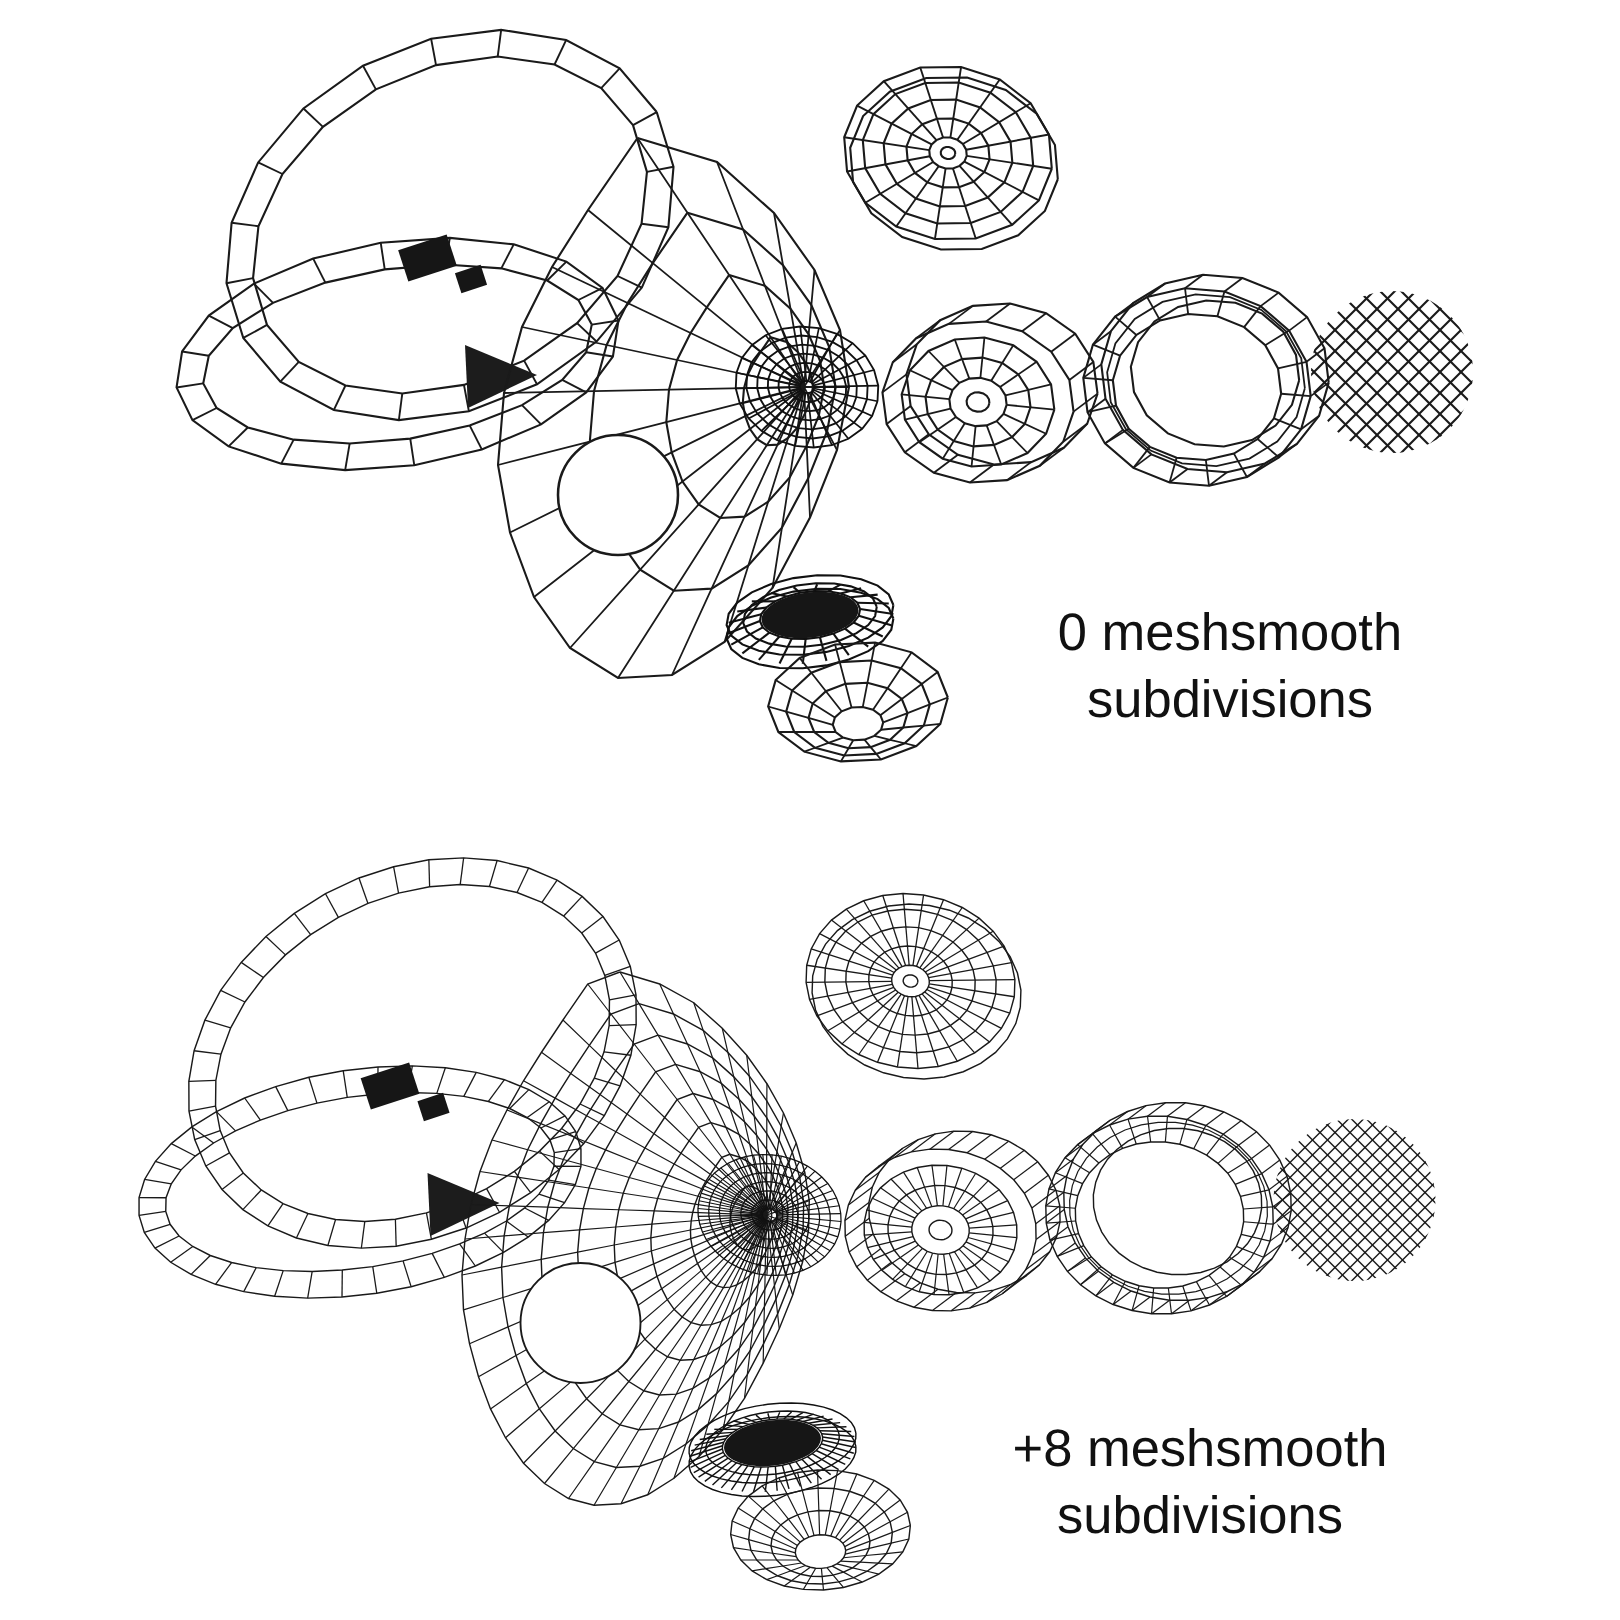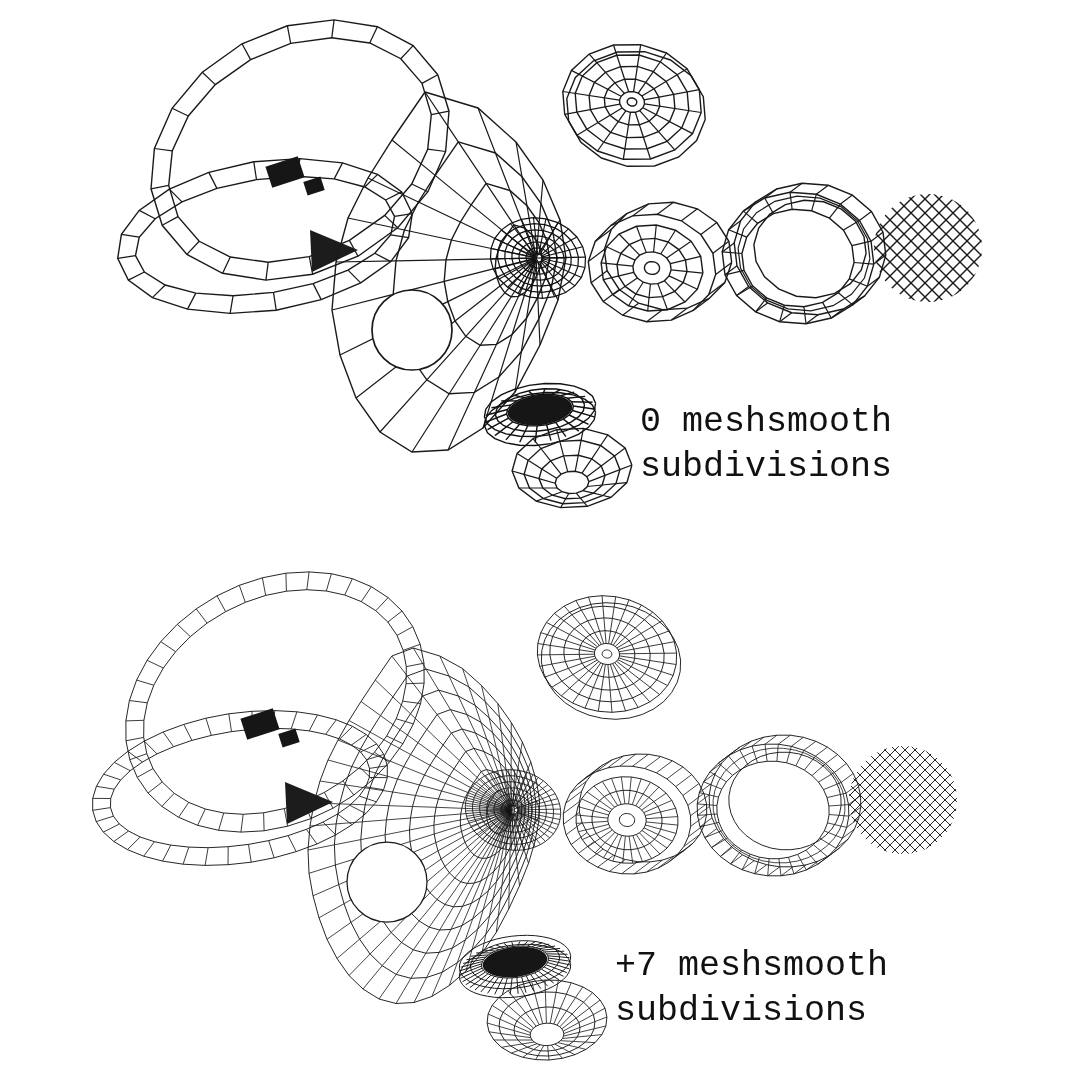--- a/index.html
+++ b/index.html
@@ -1,20 +1,20 @@
 <!DOCTYPE html>
 <html><head>
 <meta charset="utf-8">
 <style>
   html,body{margin:0;padding:0;background:#ffffff;}
   #canvas{position:relative;width:1080px;height:1080px;background:#ffffff;overflow:hidden;
           font-family:"Liberation Sans",sans-serif;}
   #wire-svg{position:absolute;left:0;top:0;}
-  .fig-label{position:absolute;text-align:left;color:#111111;font-size:35px;line-height:1.28;
-             font-family:Liberation Mono, monospace;}
+  .fig-label{position:absolute;text-align:center;color:#111111;font-size:35px;line-height:1.28;
+             font-family:Liberation Sans, sans-serif;}
   #label-0{left:640px;top:400px;width:360px;}
   #label-1{left:615px;top:944px;width:370px;}
 </style>
 </head>
 <body>
 
 <div id="canvas">
 
   <svg id="wire-svg" width="1080" height="1080" viewBox="0 0 1080 1080">
     <g id="fig-group-0">
@@ -816,17 +816,17 @@
         <polyline points="630.0,456.2 618.4,462.5 603.9,470.5 588.2,479.1" fill="none" stroke="#1a1a1a" stroke-width="0.8075"></polyline>
       </g>
   </svg>
 
   <div id="label-0" class="fig-label">
     <span>0 meshsmooth</span><br>
     <span>subdivisions</span>
   </div>
 
   <div id="label-1" class="fig-label">
-    <span>+7 meshsmooth</span><br>
+    <span>+8 meshsmooth</span><br>
     <span>subdivisions</span>
   </div>
 
 </div>
 
 </body></html>

